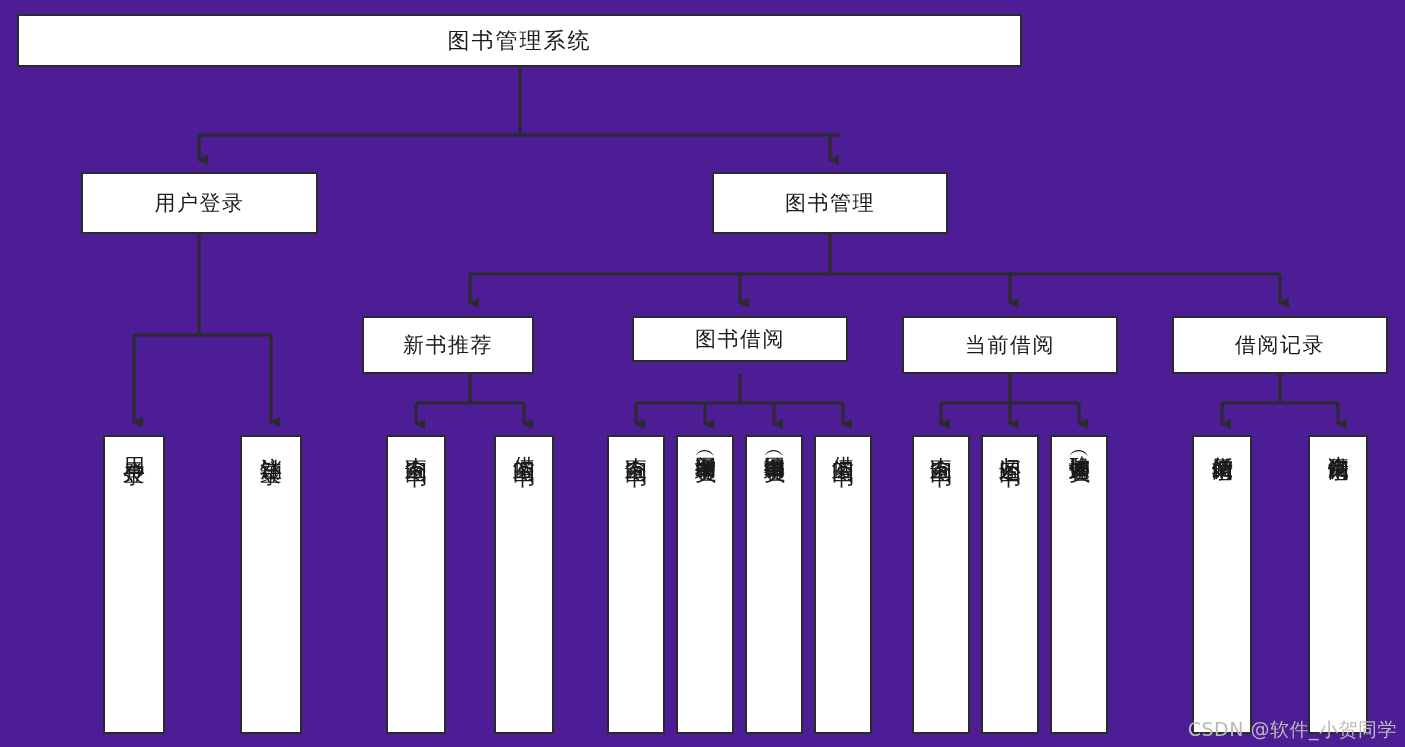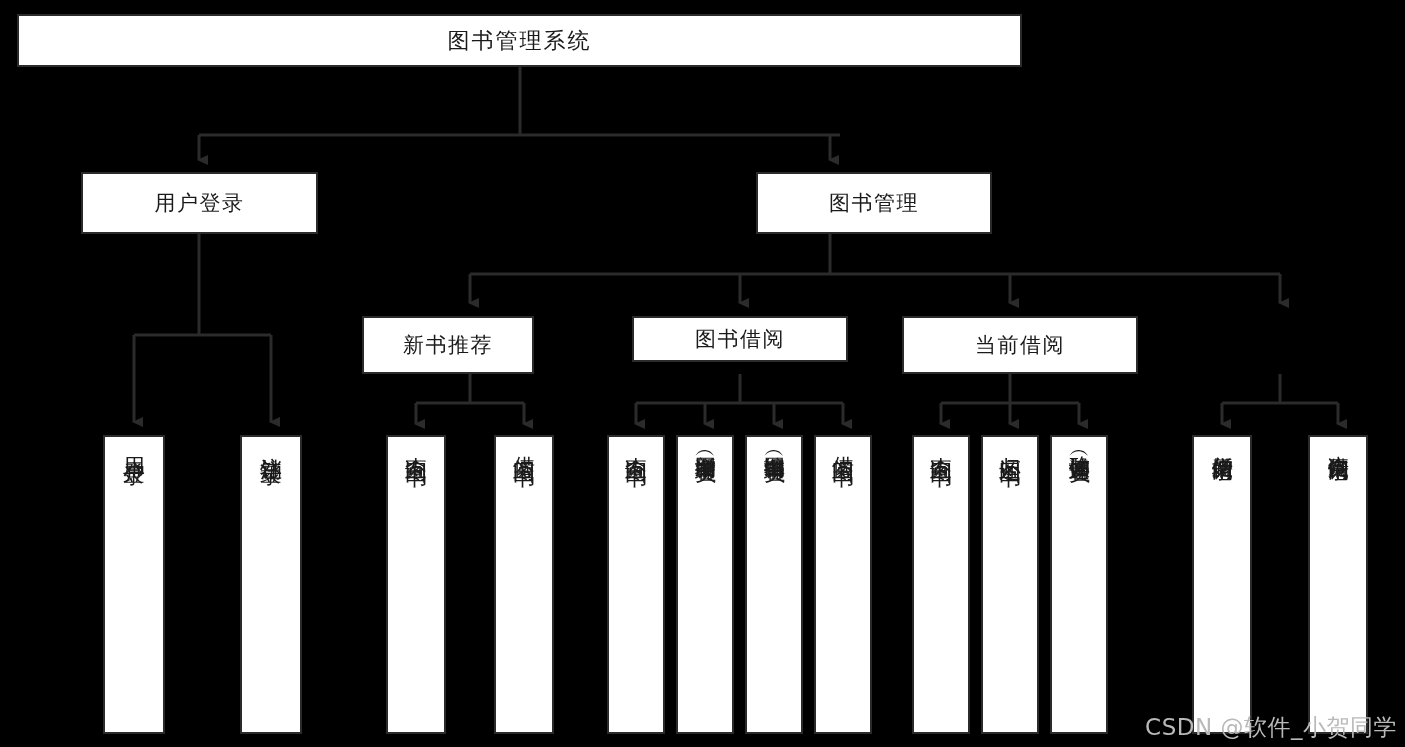--- a/index.html
+++ b/index.html
@@ -8,21 +8,21 @@
     padding: 0;
     background: #ffffff;
   }
   body {
     font-family: "DejaVu Sans", "Liberation Sans", sans-serif;
   }
   #canvas {
     position: relative;
     width: 1405px;
     height: 747px;
-    background: #000000;
+    background: #4c1d95;
     overflow: hidden;
   }
   #svg-layer {
     position: absolute;
     left: 0;
     top: 0;
     width: 1405px;
     height: 747px;
   }
   .node {
@@ -67,21 +67,21 @@
     padding-top: 2px;
   }
   .node.vert.tall-text .node-label {
     font-size: 21px;
     letter-spacing: 1px;
   }
   #watermark {
     position: absolute;
     right: 8px;
     bottom: 4px;
-    font-size: 23px;
+    font-size: 19px;
     color: #b9b9b9;
     letter-spacing: 0.5px;
     z-index: 5;
     white-space: nowrap;
   }
 </style>
 </head>
 <body>
 
 <div id="canvas">
@@ -137,36 +137,39 @@
   </svg>
 
   <div class="node horiz root" style="left:17px; top:14px; width:1005px; height:53px;">
     <span class="node-label">图书管理系统</span>
   </div>
 
   <div class="node horiz" style="left:81px; top:172px; width:237px; height:62px;">
     <span class="node-label">用户登录</span>
   </div>
 
-  <div class="node horiz" style="left:712px; top:172px; width:236px; height:62px;margin-left:44px;">
+  <div class="node horiz" style="left:712px; top:172px; width:236px; height:62px;">
     <span class="node-label">图书管理</span>
   </div>
 
   <div class="node horiz" style="left:362px; top:316px; width:172px; height:58px;">
     <span class="node-label">新书推荐</span>
   </div>
 
   <div class="node horiz" style="left:632px; top:316px; width:216px; height:46px;">
     <span class="node-label">图书借阅</span>
   </div>
 
-  <div class="node horiz" style="left:902px; top:316px; width:236px; height:58px;">
+  <div class="node horiz" style="left:902px; top:316px; width:216px; height:58px;">
     <span class="node-label">当前借阅</span>
   </div>
 
+  <div class="node horiz" style="left:1172px; top:316px; width:216px; height:58px;">
+    <span class="node-label">借阅记录</span>
+  </div>
 
   <div class="node vert" style="left:103px; top:435px; width:62px; height:299px;">
     <span class="node-label">用户登录</span>
   </div>
 
   <div class="node vert" style="left:240px; top:435px; width:62px; height:299px;">
     <span class="node-label">注销登录</span>
   </div>
 
   <div class="node vert" style="left:386px; top:435px; width:60px; height:299px;">

